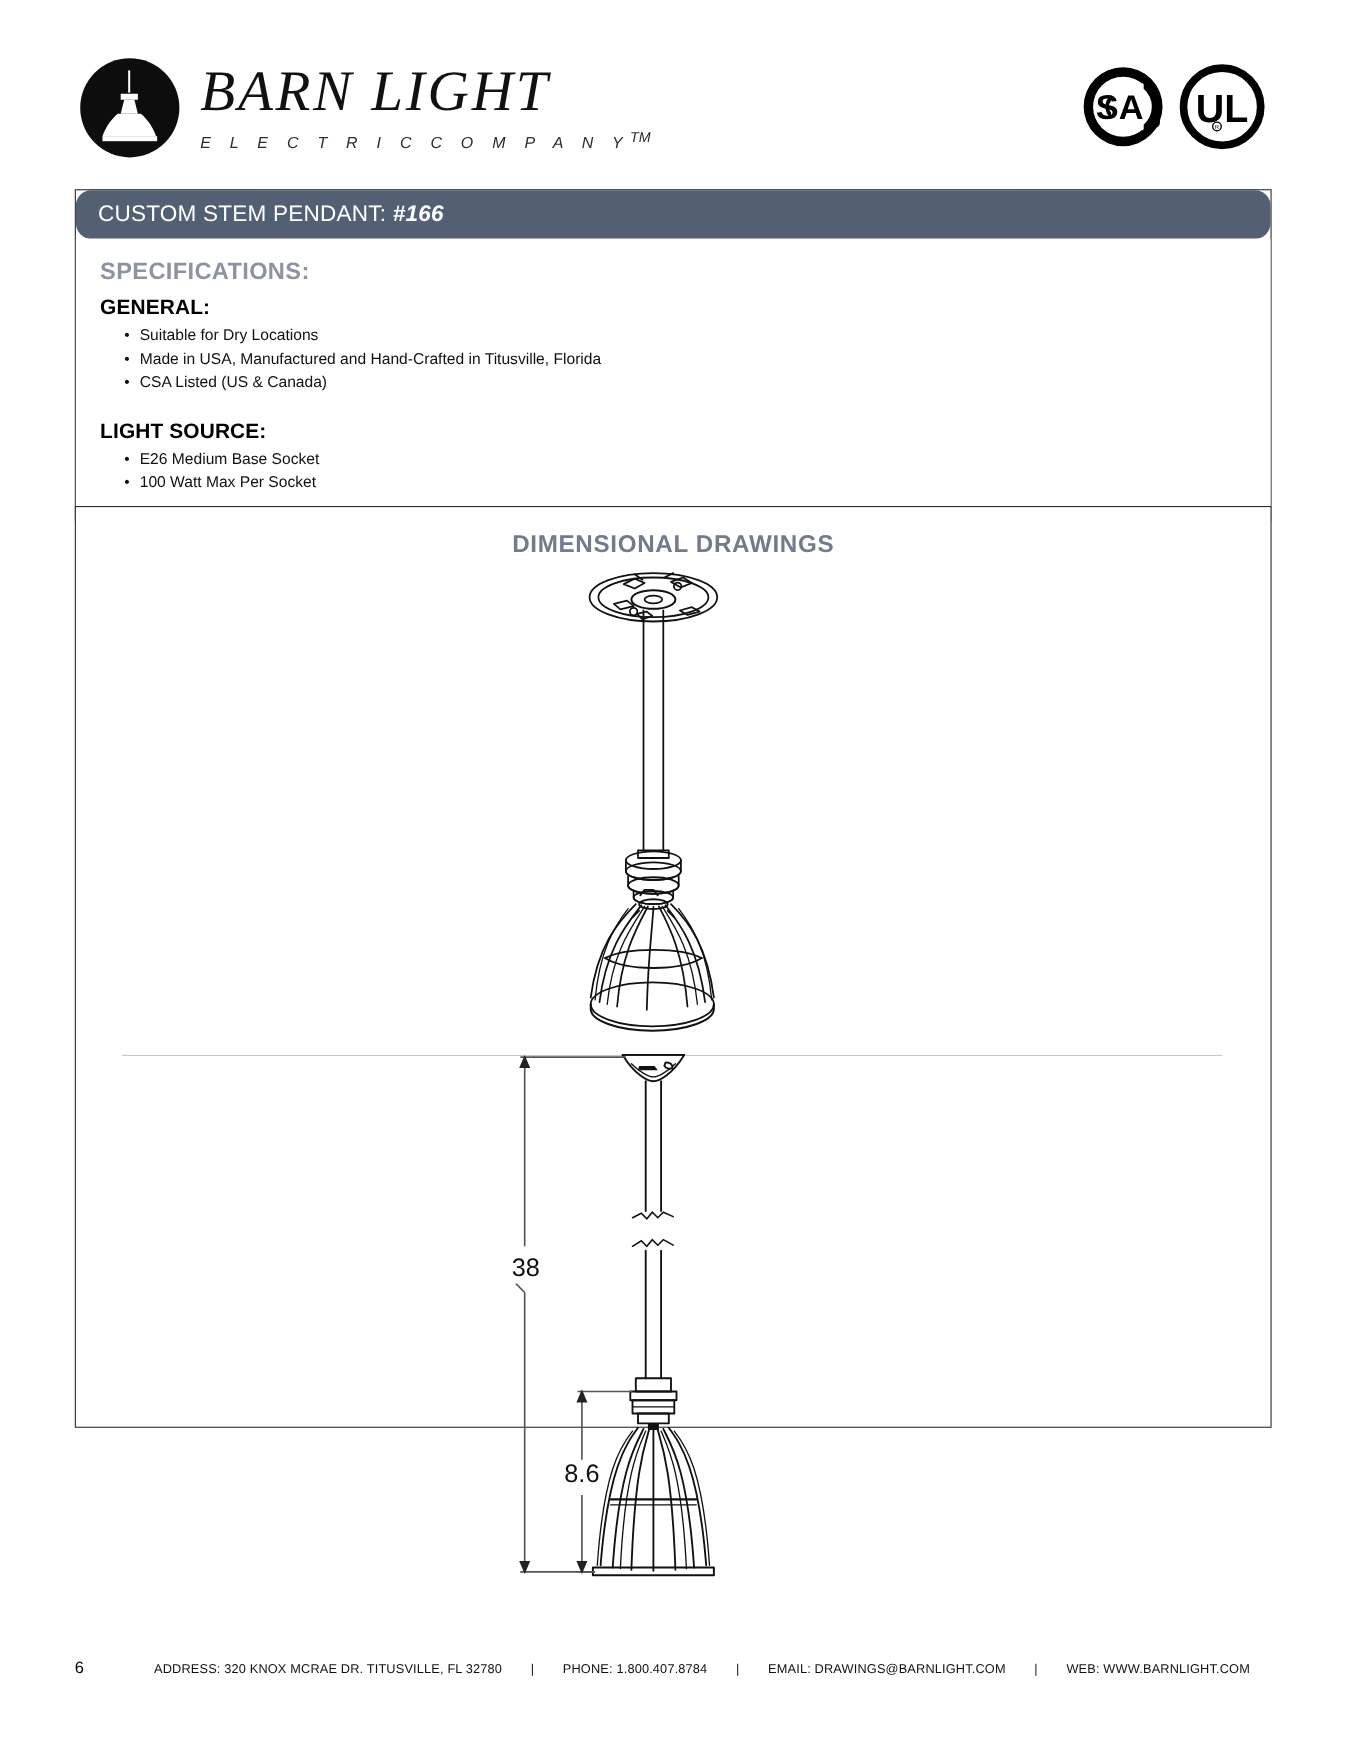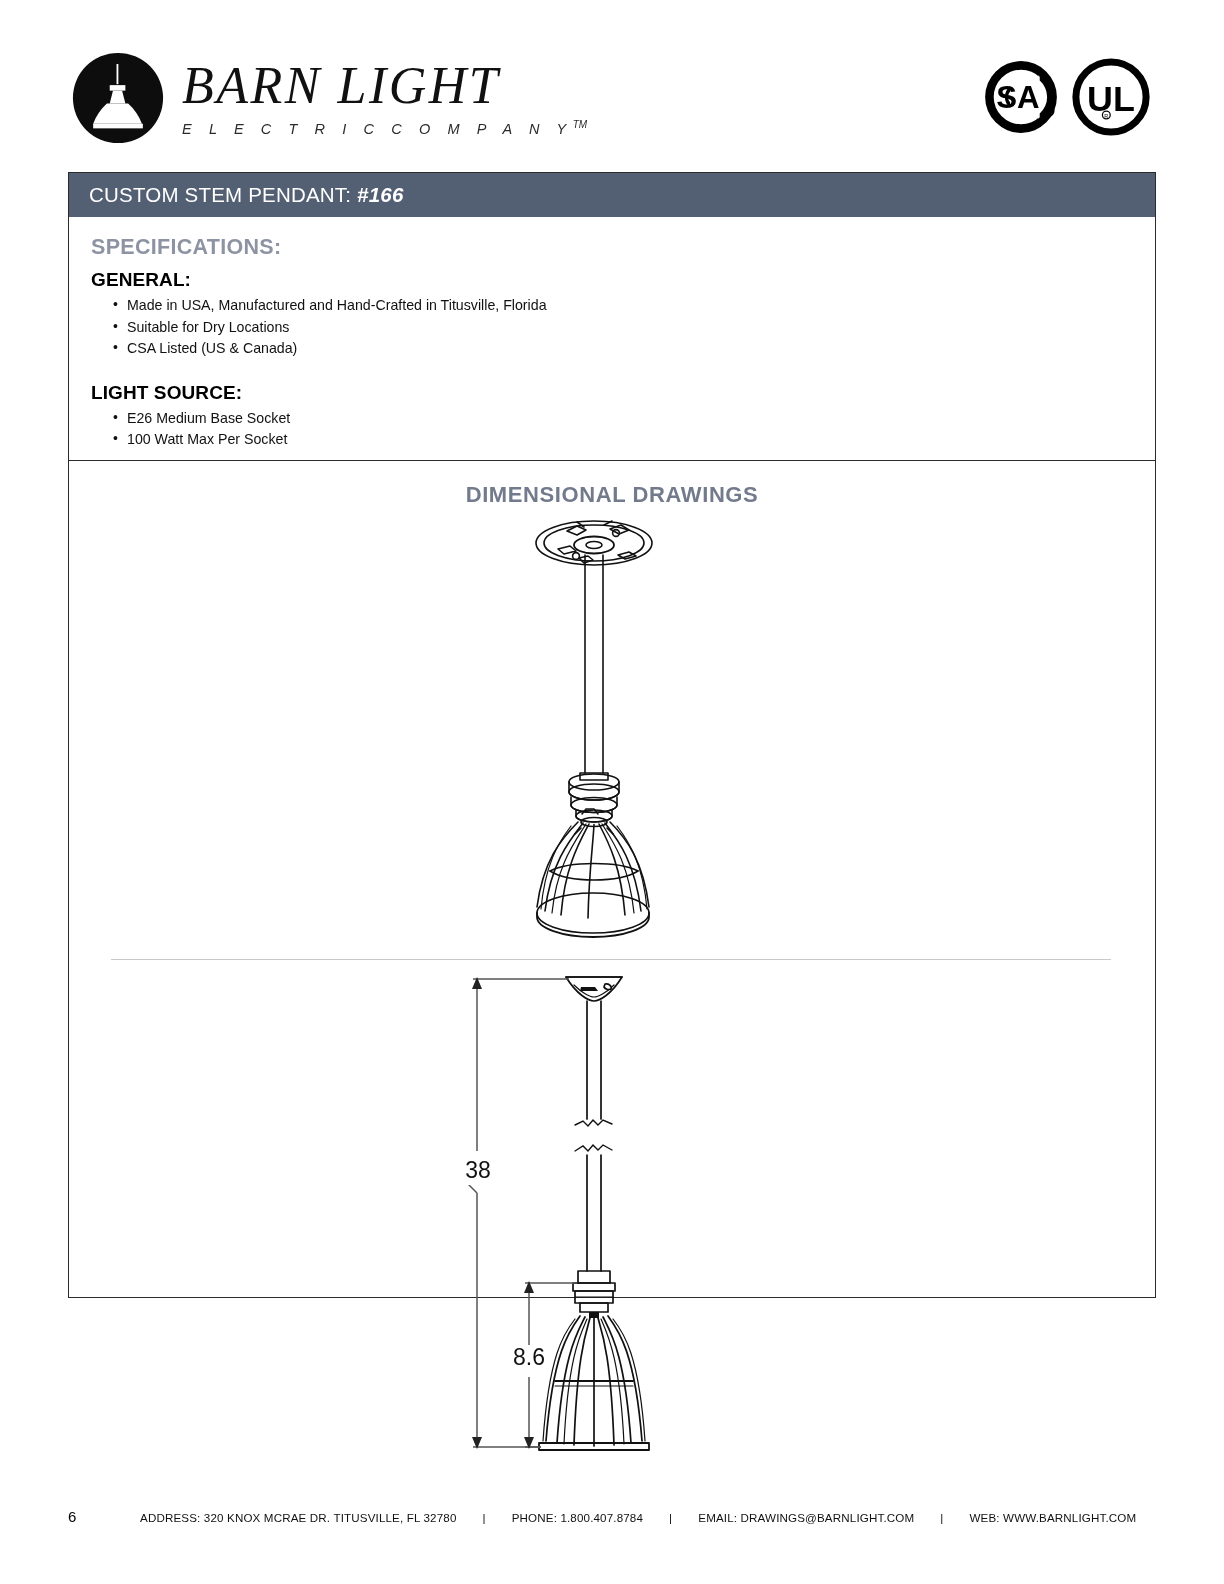--- a/index.html
+++ b/index.html
@@ -48,21 +48,21 @@
   }
   .logo-sub {
     margin-top: 7px;
     font-family: "Liberation Sans", sans-serif;
     font-size: 14.5px;
     letter-spacing: 6.6px;
     color: #2b2b2b;
     white-space: nowrap;
   }
   .logo-tm {
-    font-size: 10px;
+    font-size: 13px;
     letter-spacing: 0;
     vertical-align: super;
   }
   .certs {
     position: absolute;
     right: 74px;
     top: 58px;
     display: flex;
     align-items: center;
     gap: 12px;
@@ -77,20 +77,21 @@
     border: 1px solid #2b2b2b;
     box-sizing: border-box;
   }
   .title-bar {
     background: #535f73;
     height: 44px;
     display: flex;
     align-items: center;
     padding-left: 20px;
     box-sizing: border-box;
+    border-radius: 14px;
   }
   .title-bar-text {
     color: #ffffff;
     font-size: 20.5px;
     letter-spacing: 0.2px;
     white-space: nowrap;
   }
   .title-bar-text b { font-style: italic; font-weight: bold; }
 
   .spec-body {
@@ -161,21 +162,21 @@
   .divider {
     position: absolute;
     top: 498px;
     left: 42px;
     width: 1000px;
     height: 1px;
     background: #c9c9c9;
   }
   .elev-wrap {
     position: absolute;
-    top: 512px;
+    top: 494px;
     left: 0;
     width: 1086px;
     height: 512px;
     text-align: right;
   }
 
   
   .footer {
     position: absolute;
     left: 0;
@@ -249,22 +250,22 @@
 
 <div class="spec-panel">
   <div class="title-bar">
     <div class="title-bar-text"><span>CUSTOM STEM PENDANT: </span><b>#166</b></div>
   </div>
   <div class="spec-body">
     <div class="spec-heading">SPECIFICATIONS:</div>
 
     <div class="group-heading">GENERAL:</div>
     <ul class="bullets">
+      <li>Suitable for Dry Locations</li>
       <li>Made in USA, Manufactured and Hand-Crafted in Titusville, Florida</li>
-      <li>Suitable for Dry Locations</li>
       <li>CSA Listed (US &amp; Canada)</li>
     </ul>
 
     <div class="group-heading second">LIGHT SOURCE:</div>
     <ul class="bullets">
       <li>E26 Medium Base Socket</li>
       <li>100 Watt Max Per Socket</li>
     </ul>
   </div>
 </div>

